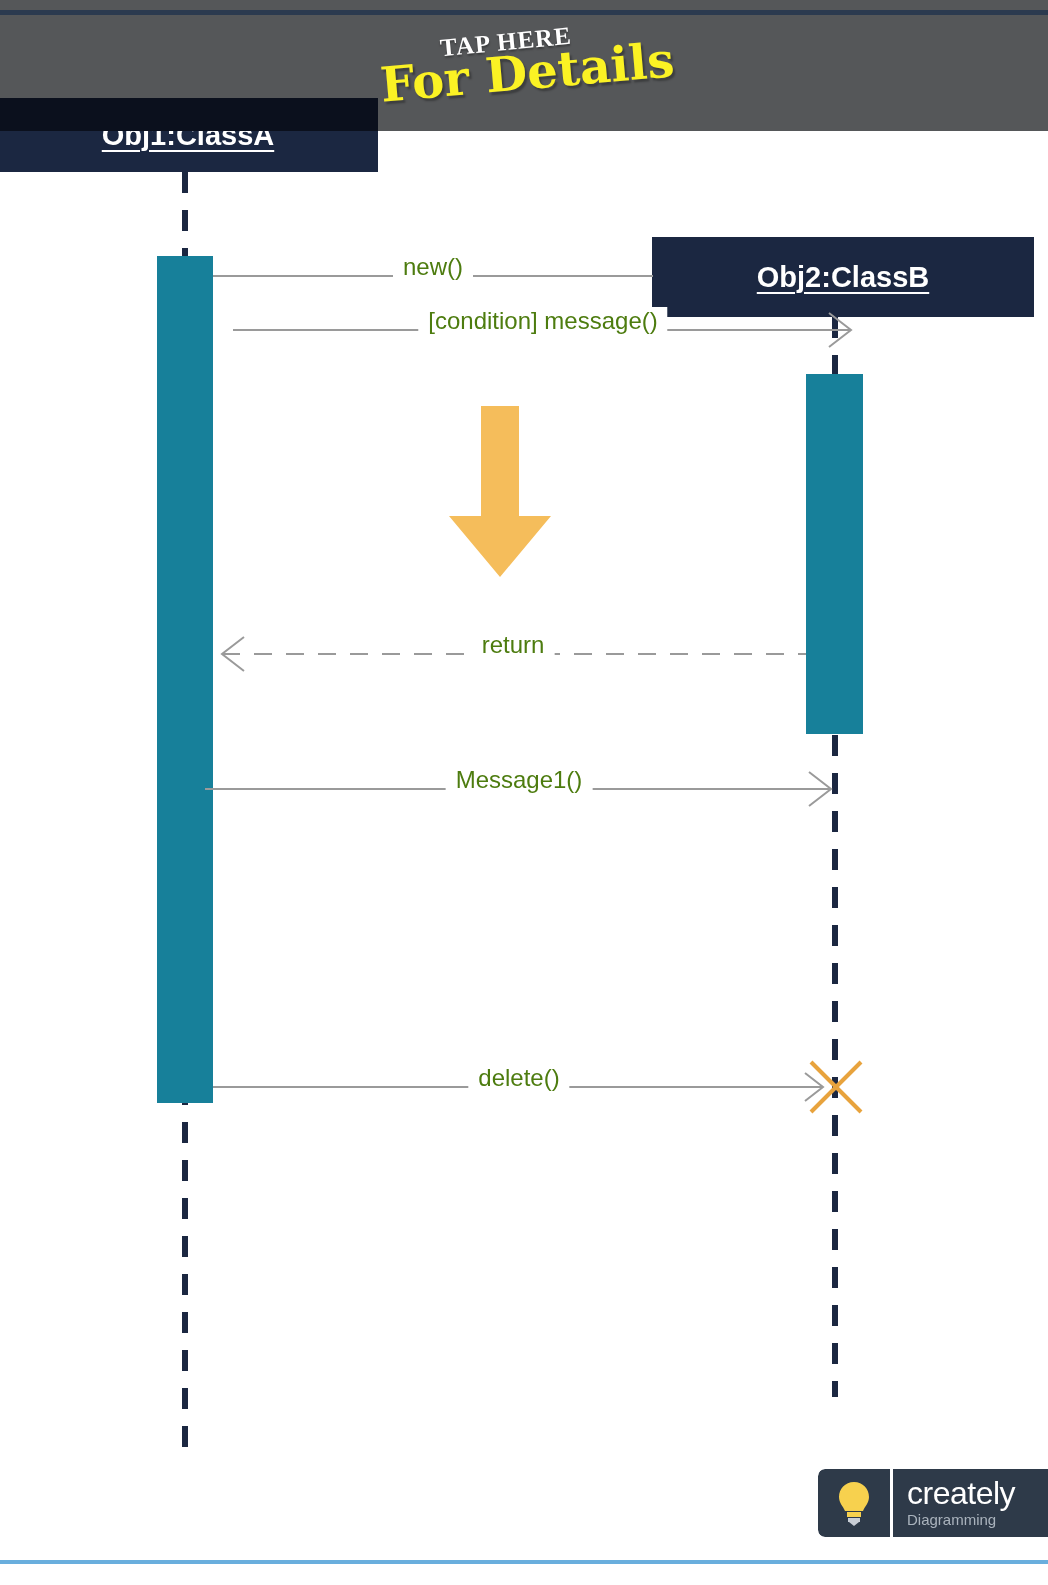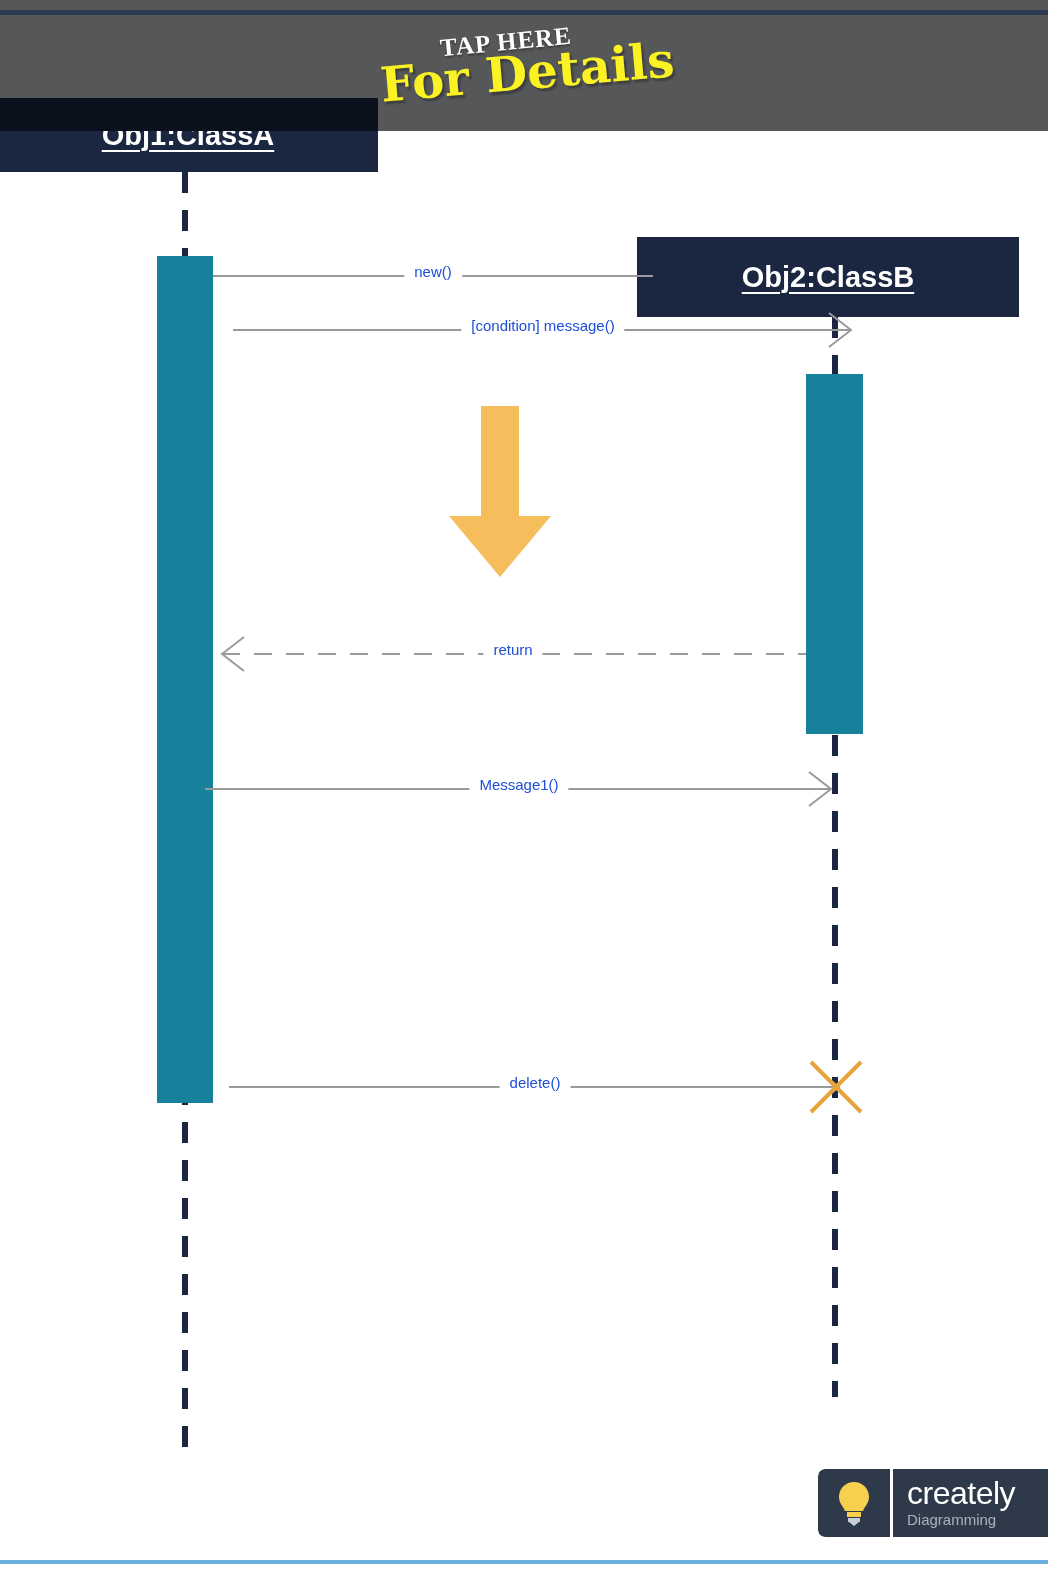--- a/index.html
+++ b/index.html
@@ -84,21 +84,21 @@
   #box-obj1 {
     left: -30px;
     top: 98px;
     width: 408px;
     height: 74px;
   }
   #box-obj1 .lifeline-box-label {
     transform: translateX(14px);
   }
   #box-obj2 {
-    left: 637px;
+    left: 652px;
     top: 237px;
     width: 382px;
     height: 80px;
   }
   .banner-cover-dark {
     position: absolute;
     left: -30px;
     top: 98px;
     width: 408px;
     height: 33px;
@@ -147,27 +147,27 @@
     height: 46px;
   }
   .message svg {
     position: absolute;
     left: 0;
     top: 0;
     overflow: visible;
   }
   .message-label {
     position: absolute;
-    top: 10px;
+    top: 0;
     left: 50%;
     transform: translateX(-50%);
     background: #ffffff;
     padding: 0 10px;
-    font-size: 15px;
-    color: #1d4ed8;
+    font-size: 24px;
+    color: #4d7c0f;
     white-space: nowrap;
   }
 
   
   #destroy-marker {
     position: absolute;
     left: 808px;
     top: 1059px;
     width: 56px;
     height: 56px;
@@ -280,21 +280,21 @@
 
   <div class="message" id="msg-message1" style="left:205px; top:766px; width:628px;">
     <svg width="628" height="46" viewBox="0 0 628 46">
       <line x1="0" y1="23" x2="626" y2="23" stroke="#9a9a9a" stroke-width="2"></line>
       <polyline points="604,6 626,23 604,40" fill="none" stroke="#9a9a9a" stroke-width="2"></polyline>
     </svg>
     <span class="message-label">Message1()</span>
   </div>
 
 
-  <div class="message" id="msg-delete" style="left:213px; top:1064px; width:612px;margin-left:16px;">
+  <div class="message" id="msg-delete" style="left:213px; top:1064px; width:612px;">
     <svg width="612" height="46" viewBox="0 0 612 46">
       <line x1="0" y1="23" x2="610" y2="23" stroke="#9a9a9a" stroke-width="2"></line>
       <polyline points="592,9 610,23 592,37" fill="none" stroke="#9a9a9a" stroke-width="2"></polyline>
     </svg>
     <span class="message-label">delete()</span>
   </div>
 
   <div id="destroy-marker">
     <svg width="56" height="56" viewBox="0 0 56 56">
       <line x1="3" y1="3" x2="53" y2="53" stroke="#e8a33d" stroke-width="4"></line>

